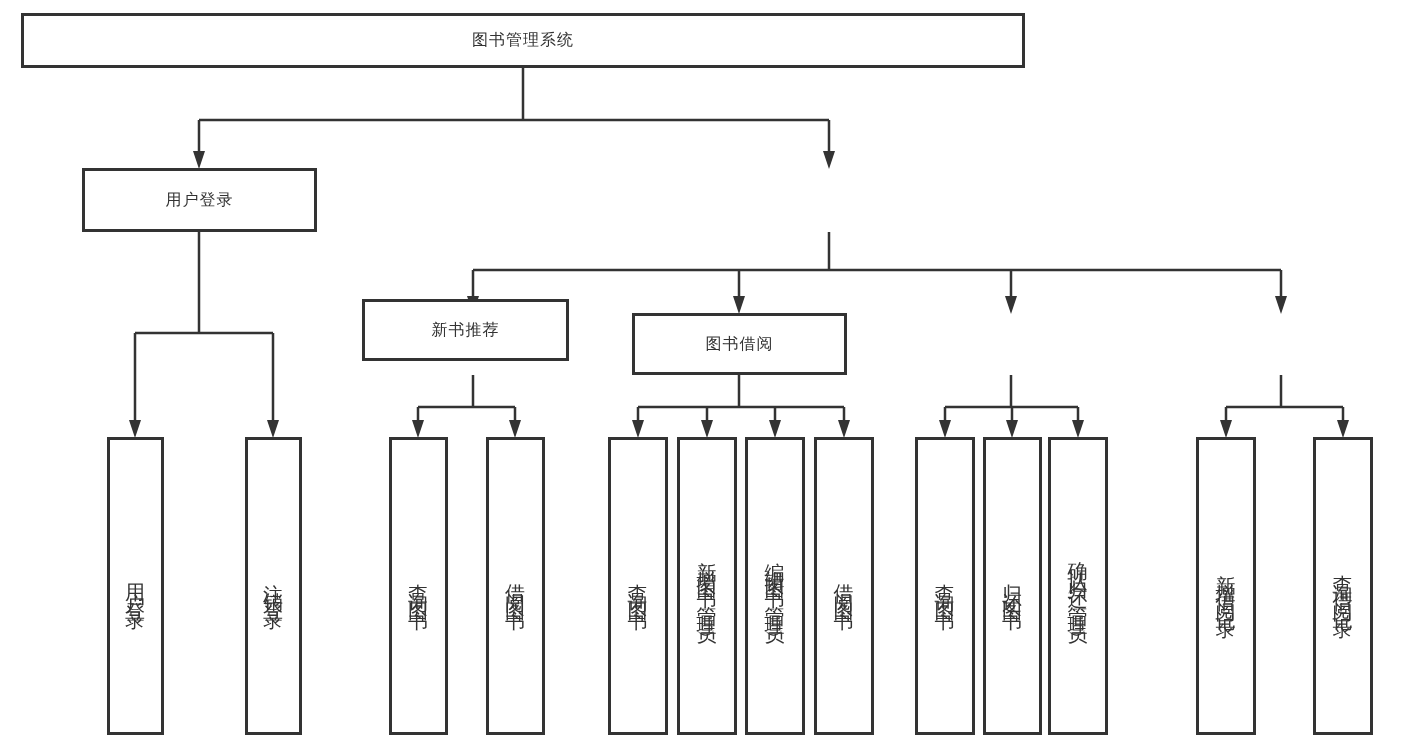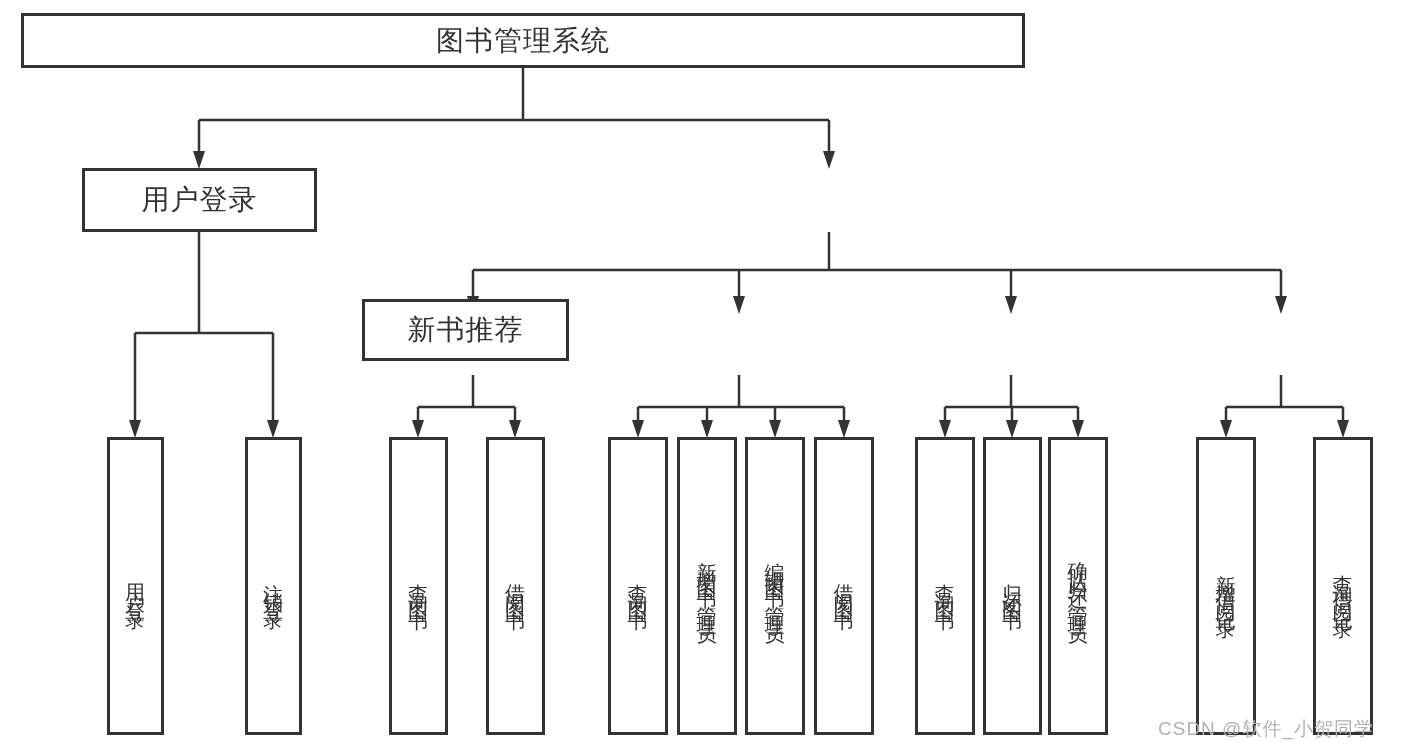--- a/index.html
+++ b/index.html
@@ -16,21 +16,21 @@
     position: absolute;
     box-sizing: border-box;
     border: 3px solid #333333;
     background: #ffffff;
     display: flex;
     align-items: center;
     justify-content: center;
     color: #333333;
   }
   .node.h .label {
-    font-size: 28px;
+    font-size: 16px;
     letter-spacing: 1px;
     white-space: nowrap;
   }
   .node.leaf .label {
     writing-mode: vertical-rl;
     text-orientation: upright;
     font-size: 20px;
     letter-spacing: 9px;
     line-height: 1;
   }
@@ -74,20 +74,23 @@
     <span class="label">图书管理系统</span>
   </div>
 
   <div class="node h" style="left:82px; top:168px; width:235px; height:64px">
     <span class="label">用户登录</span>
   </div>
 
   <div class="node h" style="left:362px; top:299px; width:207px; height:62px">
     <span class="label">新书推荐</span>
   </div>
+  <div class="node h" style="left:632px; top:313px; width:215px; height:62px">
+    <span class="label">图书借阅</span>
+  </div>
 
   <div class="node leaf" style="left:107px; top:437px; width:57px; height:298px">
     <span class="label">用户登录</span>
   </div>
   <div class="node leaf" style="left:245px; top:437px; width:57px; height:298px">
     <span class="label">注销登录</span>
   </div>
 
   <div class="node leaf" style="left:389px; top:437px; width:59px; height:298px">
     <span class="label">查询图书</span>
@@ -119,15 +122,14 @@
     <span class="label">确认归还（管理员）</span>
   </div>
 
   <div class="node leaf" style="left:1196px; top:437px; width:60px; height:298px">
     <span class="label">新增借阅记录</span>
   </div>
   <div class="node leaf" style="left:1313px; top:437px; width:60px; height:298px">
     <span class="label">查询借阅记录</span>
   </div>
 
-  <span class="watermark">CSDN @软件_小贺同学</span>
 
 </div>
 
 </body></html>

